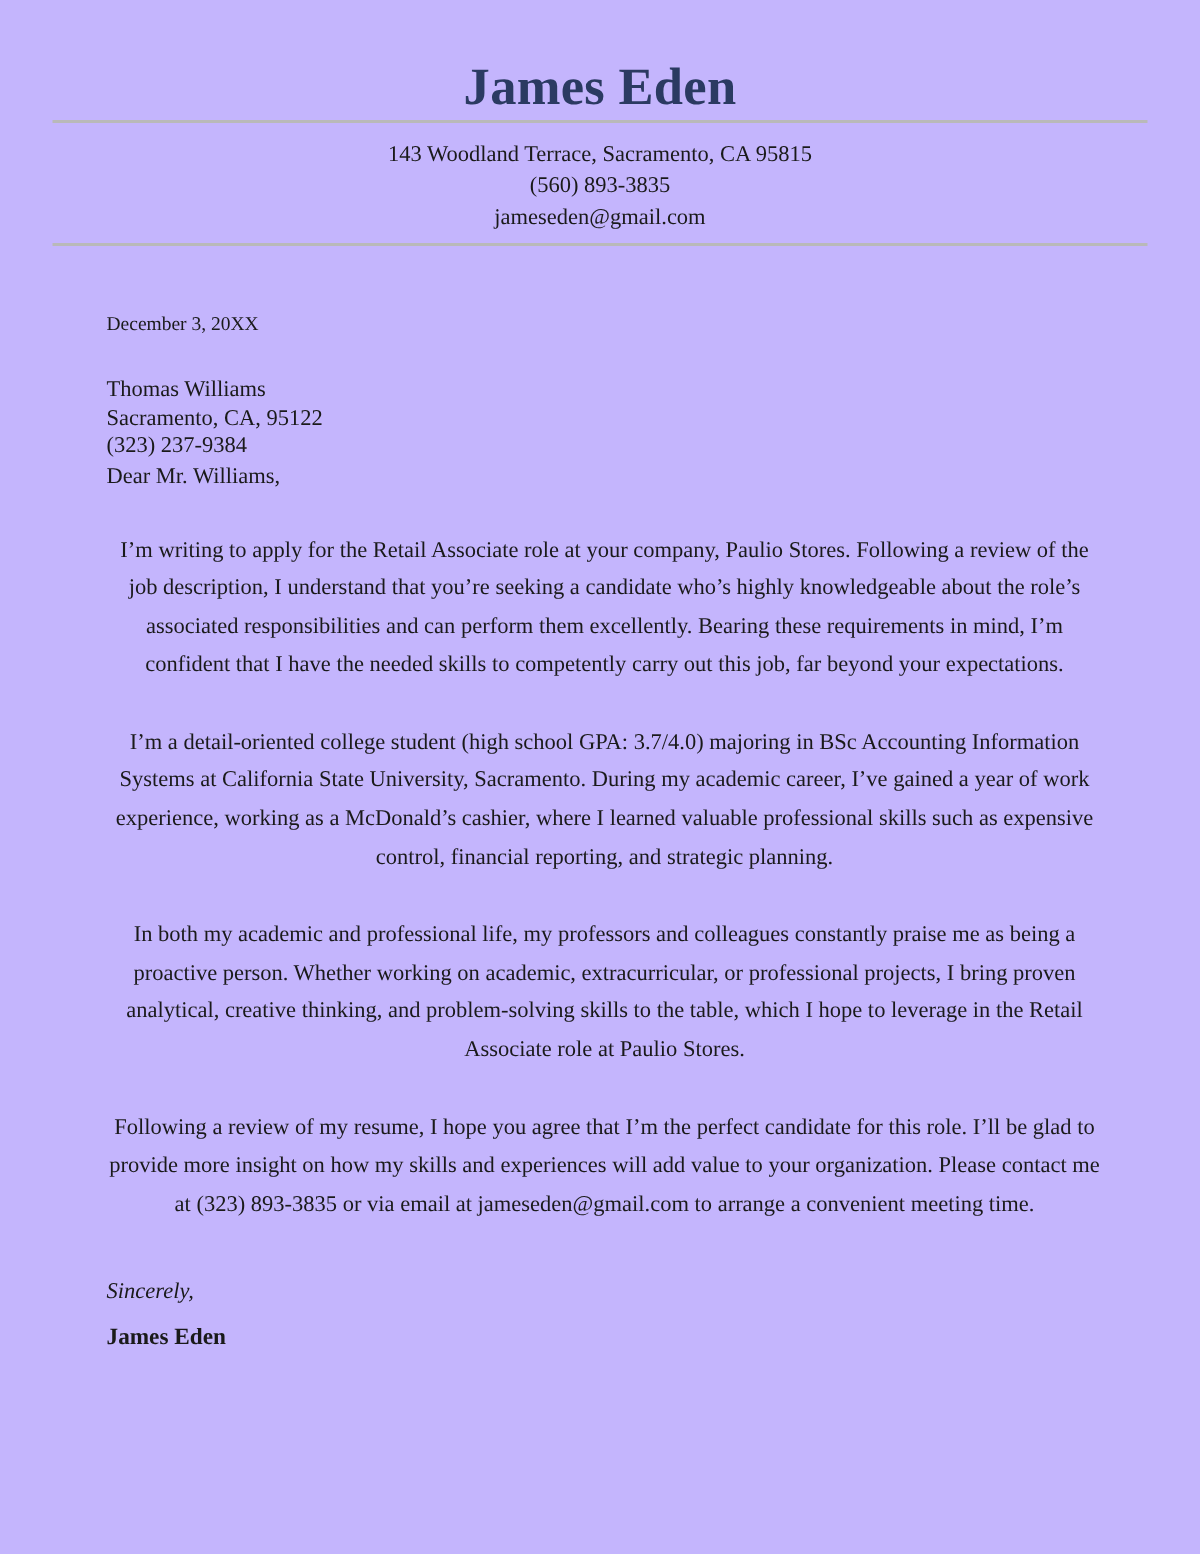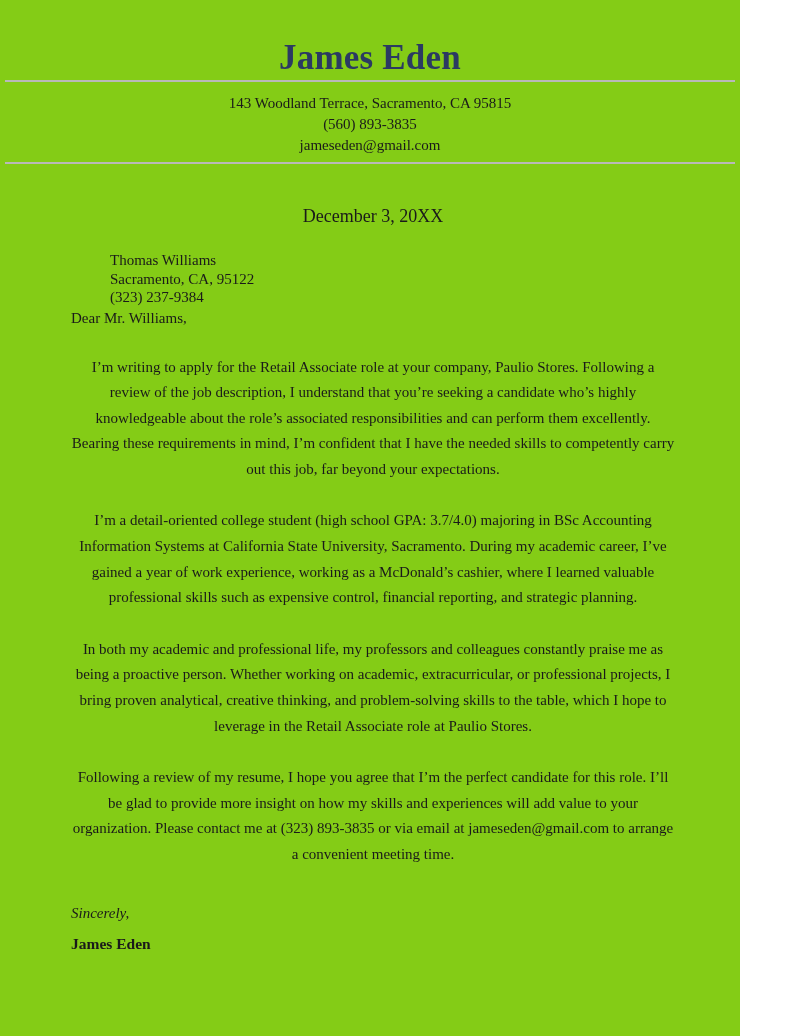--- a/index.html
+++ b/index.html
@@ -10,23 +10,23 @@
   body {
     width: 800px;
     height: 1036px;
     font-family: "Liberation Serif", "DejaVu Serif", serif;
     color: #1a1a1a;
     overflow: hidden;
   }
 
   .page {
     position: relative;
-    width: 740px;
+    width: 800px;
     height: 1036px;
-    background: #84cc16;
+    background: #c4b5fd;
     box-sizing: border-box;
   }
 
   
   .letterhead {
     padding-top: 38px;
   }
   .candidate-name {
     text-align: center;
     font-family: "Liberation Serif", "DejaVu Serif", serif;
@@ -55,32 +55,30 @@
     font-size: 15px;
     line-height: 21px;
     color: #1a1a1a;
   }
 
   
   .letter-body {
     padding: 0 65px 0 71px;
   }
   .date-line {
-    font-size: 18px;
+    font-size: 13px;
     line-height: 22px;
     margin-top: 41px;
-    text-align: center;
   }
   .recipient-block {
     margin-top: 24px;
   }
   .recipient-line {
     font-size: 15px;
     line-height: 18.5px;
-    margin-left: 39px;
   }
   .salutation {
     font-size: 15px;
     line-height: 22px;
   }
   .body-paragraph {
     font-size: 15px;
     line-height: 25.6px;
     margin-top: 26px;
     text-align: center;

